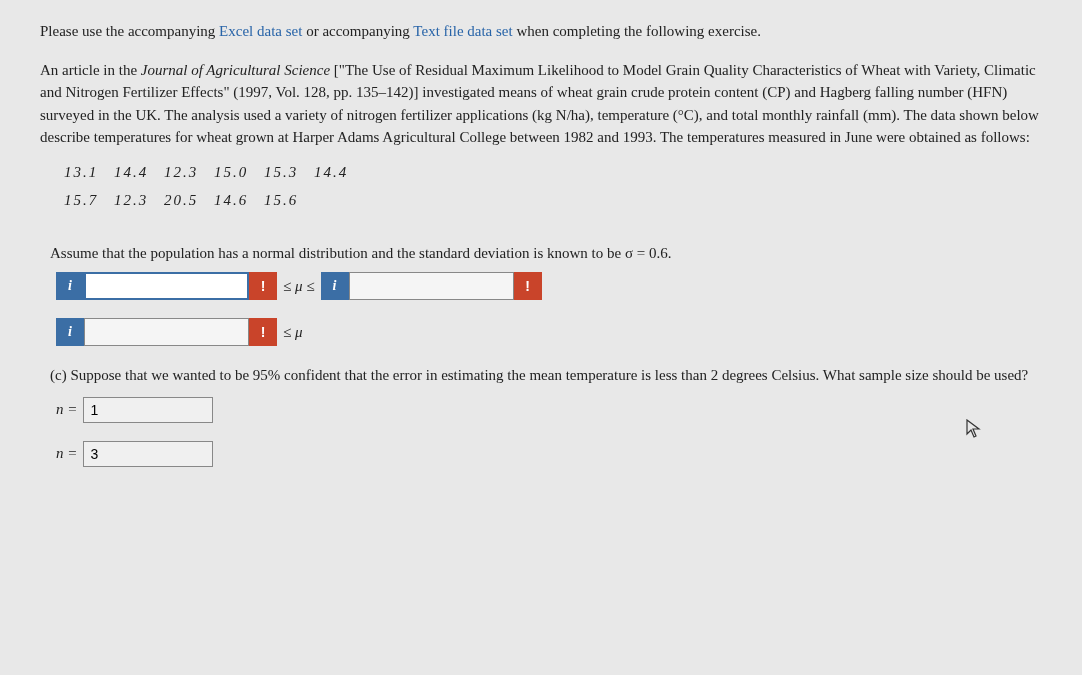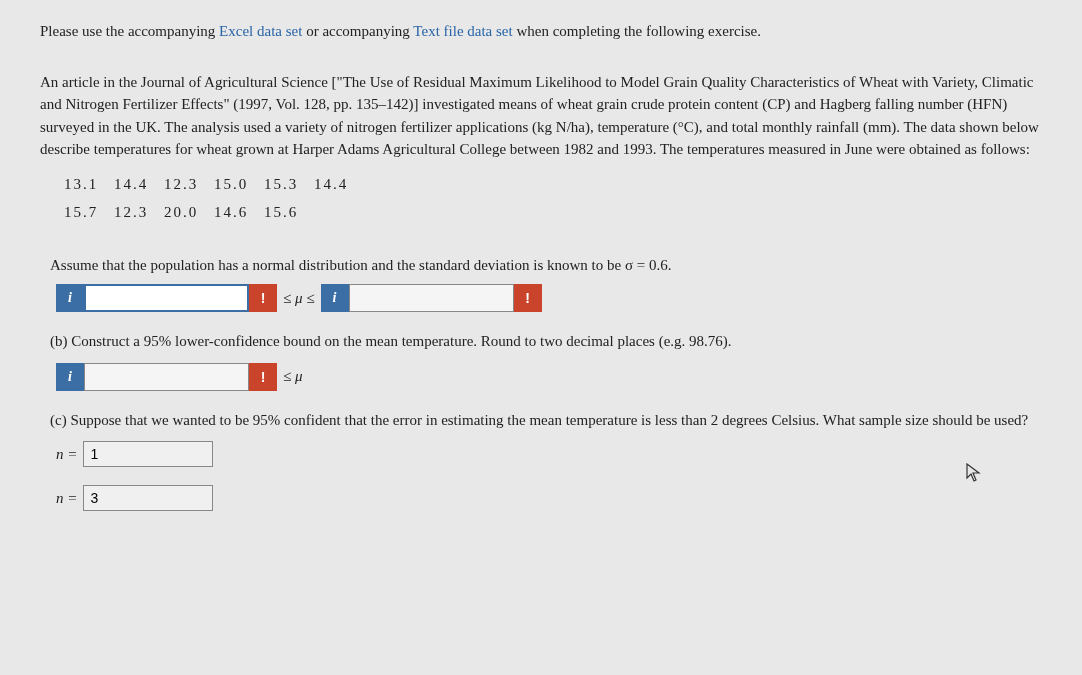--- a/index.html
+++ b/index.html
@@ -5,26 +5,26 @@
     * { box-sizing: border-box; margin: 0; padding: 0; }
     body {
       font-family: Georgia, 'Times New Roman', serif;
       background: #e8e8e8;
       padding: 20px 40px;
       color: #222;
       font-size: 15px;
       line-height: 1.5;
     }
     .content { max-width: 1000px; }
-    .intro { margin-bottom: 28px; }
+    .intro { margin-bottom: 16px; }
     .intro a, .link { color: #2864a8; text-decoration: none; }
     .paragraph { margin-bottom: 12px; }
-    .italic { }
+    .italic { font-style: italic; }
     .data-rows { padding-left: 24px; margin: 10px 0 25px 0; letter-spacing: 2px; word-spacing: 10px; }
-    .data-row { margin-bottom: 6px; }
+    .data-row { margin-bottom: 6px; font-style: italic; }
     .assume { margin-top: 30px; padding-left: 10px; }
     .part { margin-bottom: 18px; padding-left: 10px; }
     .part-label { margin-bottom: 10px; }
     .answer-row { display: flex; align-items: center; gap: 0; padding-left: 6px; margin-top: 8px; }
     .info-btn {
       width: 28px; height: 28px;
       background: #3b6ea5;
       color: #fff;
       border: none;
       display: inline-flex;
@@ -86,39 +86,38 @@
   <p class="intro">
     <span>Please use the accompanying </span><a href="#" class="link">Excel data set</a><span> or accompanying </span><a href="#" class="link">Text file data set</a><span> when completing the following exercise.</span>
   </p>
 
   <p class="paragraph">
     <span>An article in the </span><span class="italic">Journal of Agricultural Science</span><span> ["The Use of Residual Maximum Likelihood to Model Grain Quality Characteristics of Wheat with Variety, Climatic and Nitrogen Fertilizer Effects" (1997, Vol. 128, pp. 135–142)] investigated means of wheat grain crude protein content (CP) and Hagberg falling number (HFN) surveyed in the UK. The analysis used a variety of nitrogen fertilizer applications (kg N/ha), temperature (°C), and total monthly rainfall (mm). The data shown below describe temperatures for wheat grown at Harper Adams Agricultural College between 1982 and 1993. The temperatures measured in June were obtained as follows:</span>
   </p>
 
   <div class="data-rows">
     <div class="data-row">13.1   14.4   12.3   15.0   15.3   14.4</div>
-    <div class="data-row">15.7   12.3   20.0   14.6   15.6</div>
+    <div class="data-row">15.7   12.3   20.5   14.6   15.6</div>
   </div>
 
   <p class="assume">Assume that the population has a normal distribution and the standard deviation is known to be σ = 0.6.</p>
 
   <div class="part">
     <div class="answer-row">
       <button class="info-btn">i</button>
       <input class="answer-input focused" type="text" style="">
       <button class="err-btn">!</button>
       <span class="mid-text">≤ μ ≤</span>
       <button class="info-btn">i</button>
       <input class="answer-input" type="text" style="">
       <button class="err-btn">!</button>
     </div>
   </div>
 
   <div class="part">
-    <p class="part-label">(b) Construct a 95% lower-confidence bound on the mean temperature. Round to two decimal places (e.g. 98.76).</p>
     <div class="answer-row">
       <button class="info-btn">i</button>
       <input class="answer-input" type="text" style="">
       <button class="err-btn">!</button>
       <span class="mid-text">≤ μ</span>
     </div>
   </div>
 
   <div class="part">
     <p class="part-label">(c) Suppose that we wanted to be 95% confident that the error in estimating the mean temperature is less than 2 degrees Celsius. What sample size should be used?</p>

